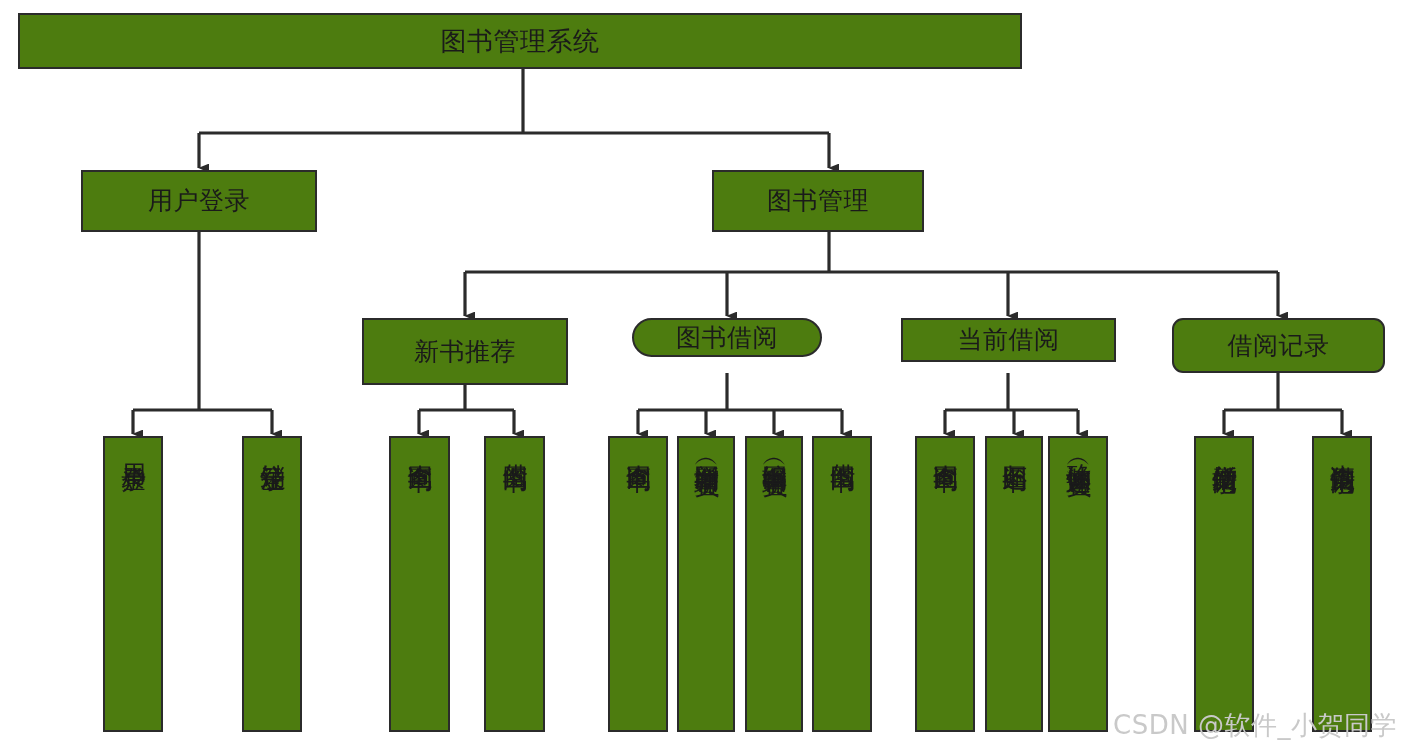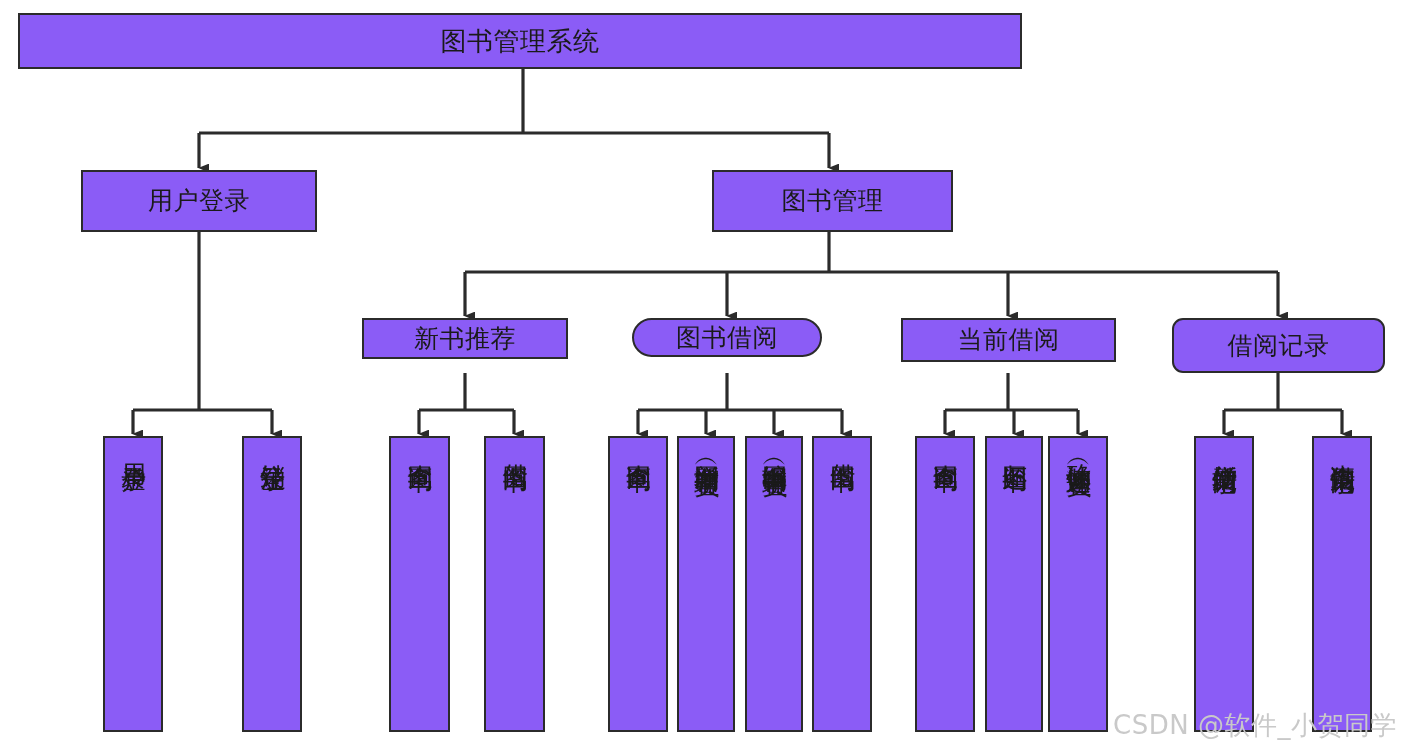--- a/index.html
+++ b/index.html
@@ -21,21 +21,21 @@
   #diagram-svg {
     position: absolute;
     left: 0;
     top: 0;
     width: 1405px;
     height: 747px;
   }
   .node {
     position: absolute;
     box-sizing: border-box;
-    background: #8b5cf6;
+    background: #4d7c0f;
     border: 2.5px solid #2b2b2b;
     display: flex;
     align-items: center;
     justify-content: center;
     color: #1a1a1a;
     text-align: center;
   }
   .node-label {
     display: block;
     line-height: 1.18;
@@ -119,24 +119,24 @@
       </g>
   </svg>
 
   <div id="nodes-layer">
       <div class="node root horizontal" style="left: 18px; top: 13px; width: 1004px; height: 56px;">
         <span class="node-label">图书管理系统</span>
       </div>
       <div class="node level2 horizontal" style="left: 81px; top: 170px; width: 236px; height: 62px;">
         <span class="node-label">用户登录</span>
       </div>
-      <div class="node level2 horizontal" style="left: 712px; top: 170px; width: 241px; height: 62px;">
+      <div class="node level2 horizontal" style="left: 712px; top: 170px; width: 212px; height: 62px;">
         <span class="node-label">图书管理</span>
       </div>
-      <div class="node level3 horizontal" style="left: 362px; top: 318px; width: 206px; height: 41px;">
+      <div class="node level3 horizontal" style="left: 362px; top: 318px; width: 206px; height: 67px;">
         <span class="node-label">新书推荐</span>
       </div>
       <div class="node level3 horizontal" style="left: 632px; top: 318px; width: 190px; height: 39px; border-radius: 26px;">
         <span class="node-label">图书借阅</span>
       </div>
       <div class="node level3 horizontal" style="left: 901px; top: 318px; width: 215px; height: 44px;">
         <span class="node-label">当前借阅</span>
       </div>
       <div class="node level3 horizontal" style="left: 1172px; top: 318px; width: 213px; height: 55px; border-radius: 11px;">
         <span class="node-label">借阅记录</span>

